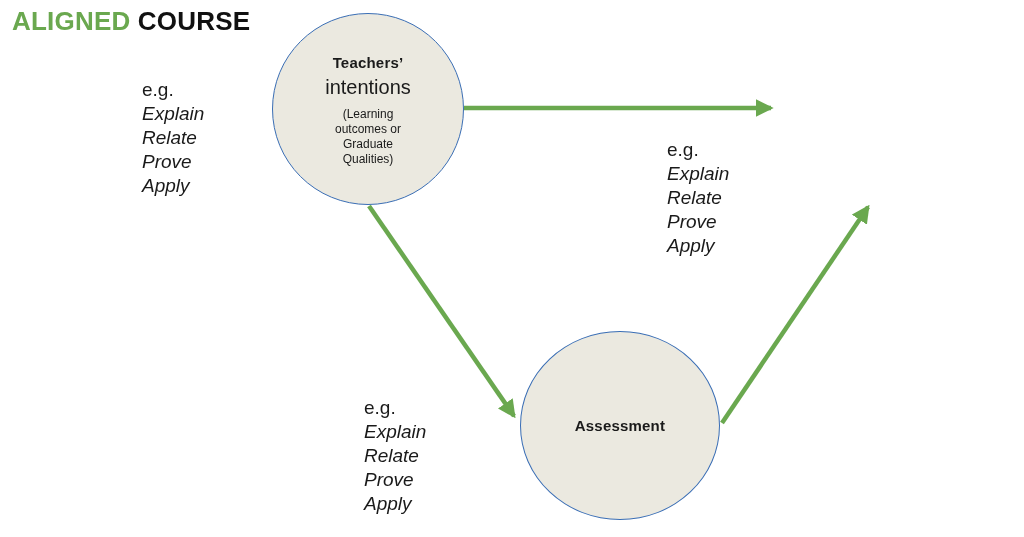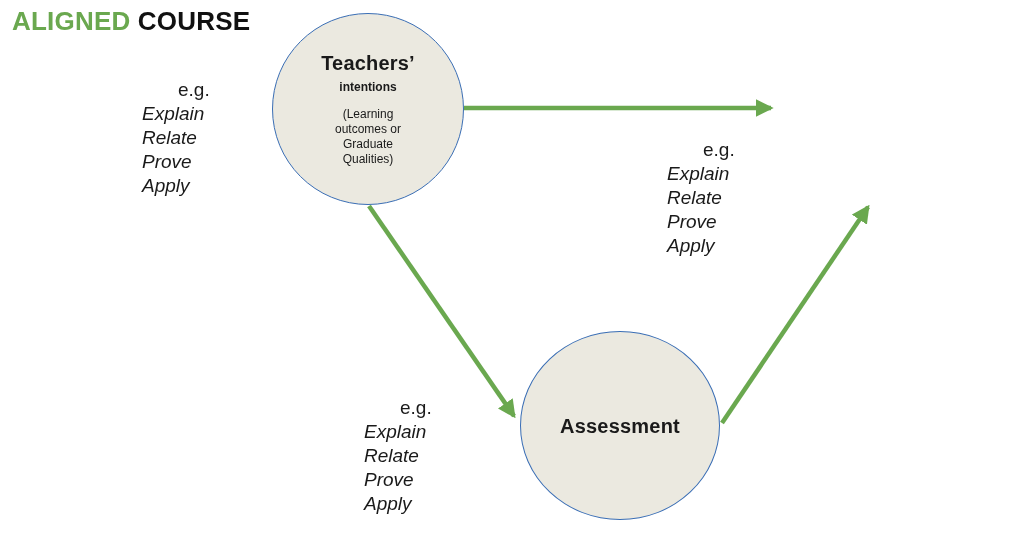--- a/index.html
+++ b/index.html
@@ -45,28 +45,28 @@
     align-items: center;
     justify-content: center;
     text-align: center;
     z-index: 2;
   }
   .node-teachers  { left: 272px; top: 13px;  width: 192px; height: 192px; }
   .node-student   { left: 778px; top: 13px;  width: 192px; height: 192px; }
   .node-assessment{ left: 520px; top: 331px; width: 200px; height: 189px; }
 
   .node .node-title {
-    font-size: 20px;
+    font-size: 15px;
     font-weight: 700;
     line-height: 24px;
     letter-spacing: 0.2px;
   }
   .node .node-subtitle {
-    font-size: 12px;
-    font-weight: 700;
+    font-size: 20px;
+    font-weight: 400;
     line-height: 24px;
   }
   .node .node-note {
     font-size: 12px;
     line-height: 15px;
     max-width: 104px;
     margin-top: 8px;
   }
 
   
@@ -79,21 +79,21 @@
   svg.arrows line { stroke: var(--green); stroke-width: 4.5; }
   .arrowhead-shape { fill: var(--green); }
 
   
   .examples {
     position: absolute;
     font-size: 19px;
     line-height: 24px;
     z-index: 3;
   }
-  .examples .prefix { font-style: normal; margin-left: 36px; }
+  .examples .prefix { font-style: normal; }
   .examples .item { font-style: italic; }
   .examples-left   { left: 142px; top: 78px; }
   .examples-middle { left: 667px; top: 138px; }
   .examples-bottom { left: 364px; top: 396px; }
 </style>
 </head>
 <body>
 
 <div class="stage">
 

